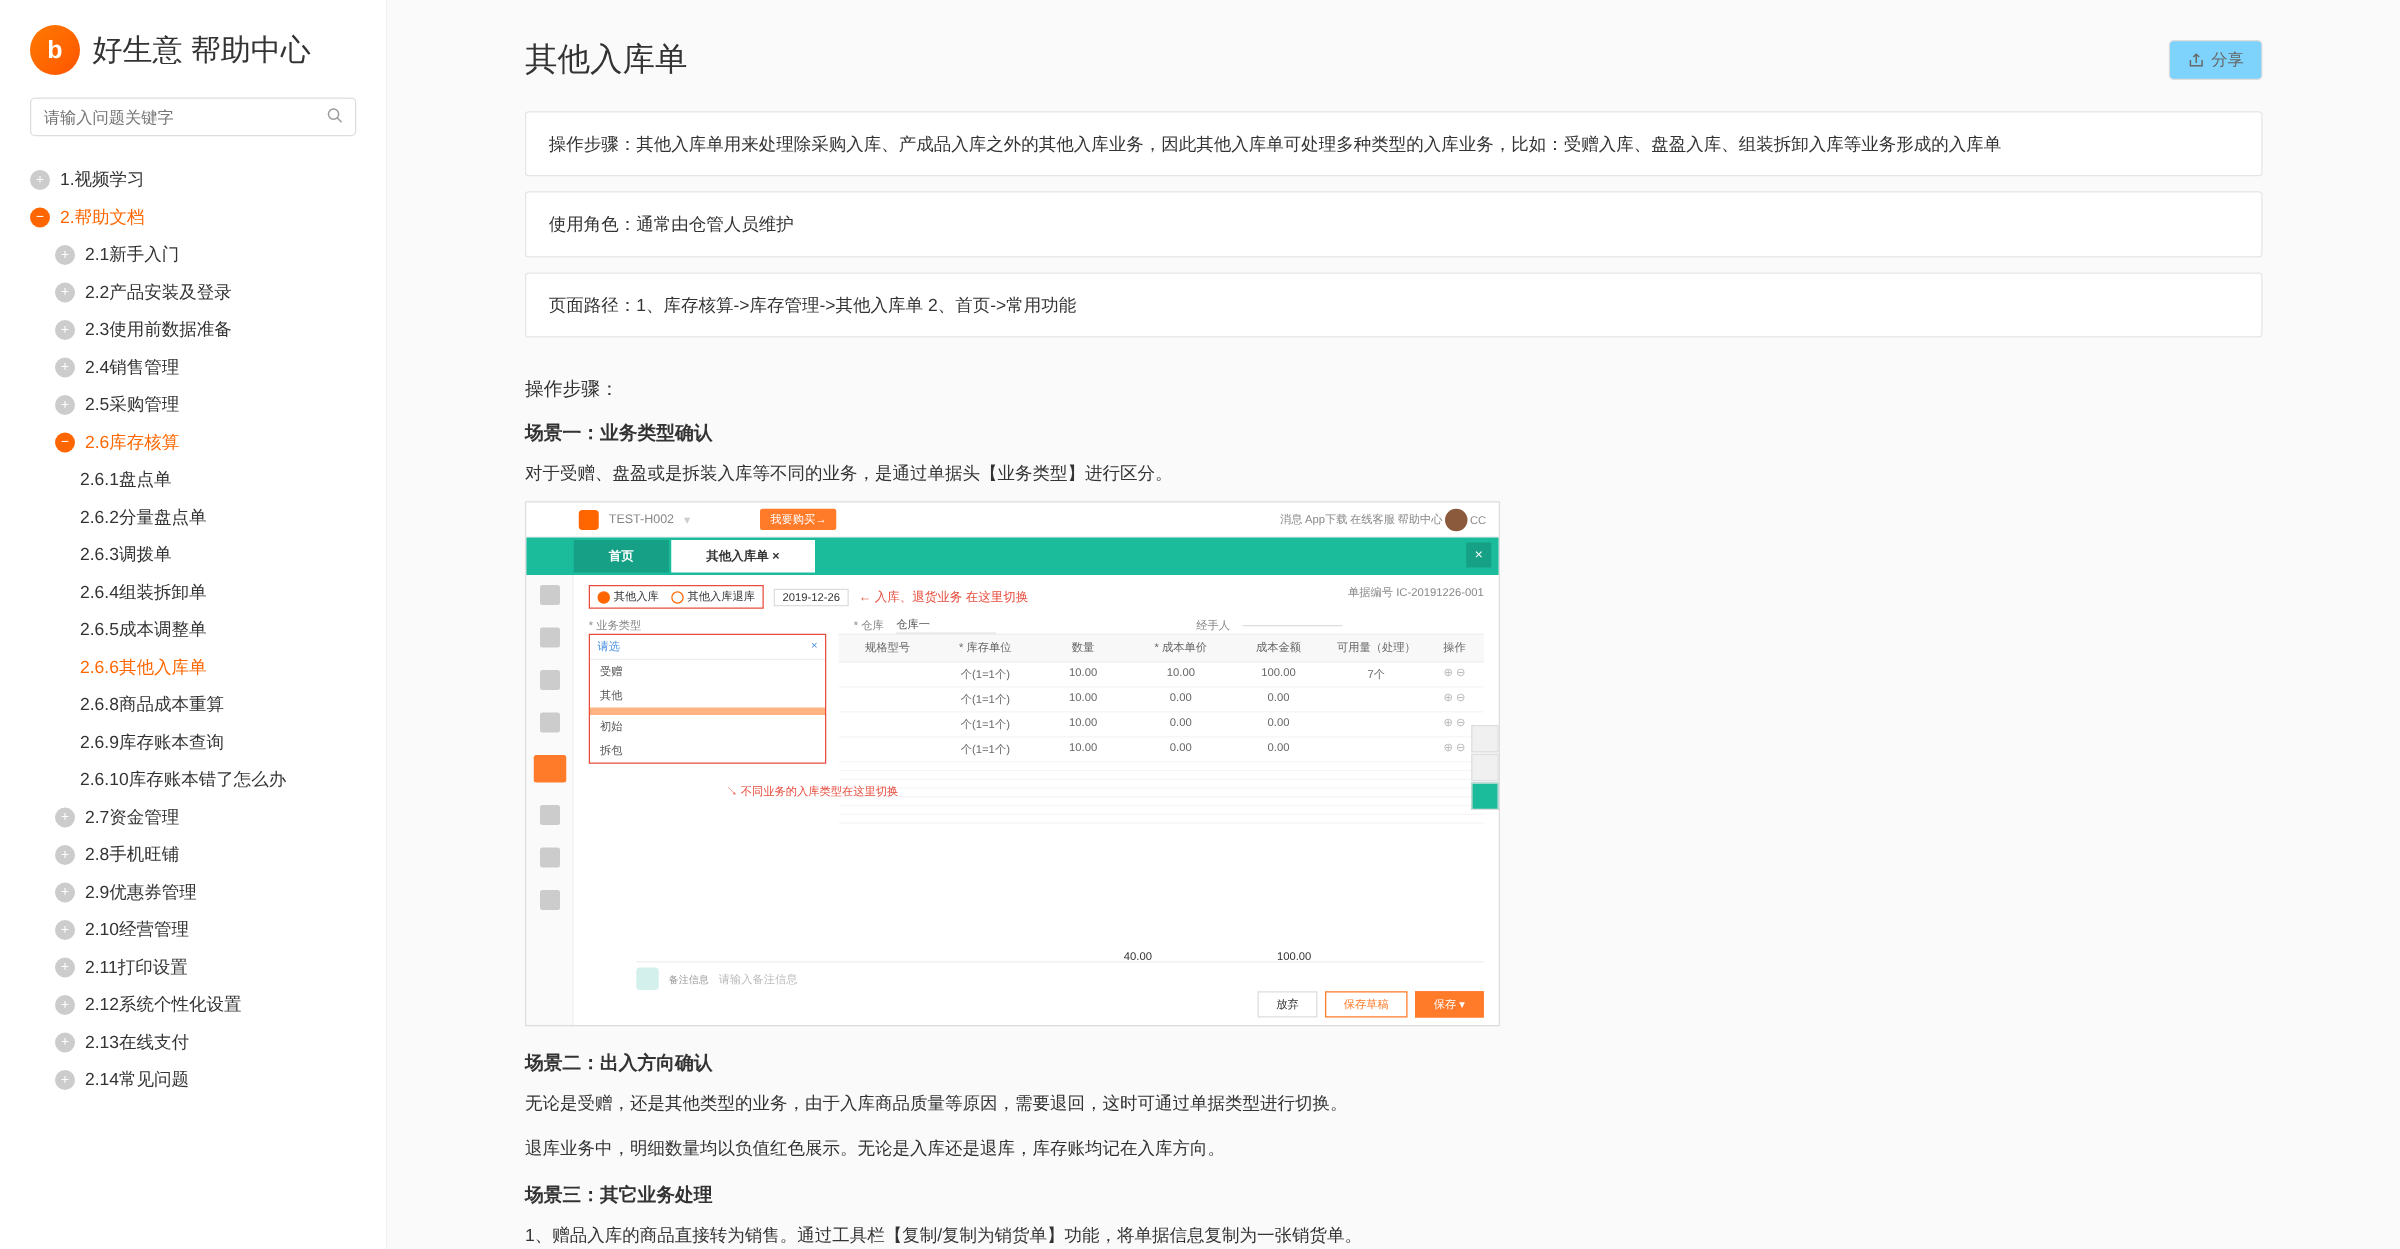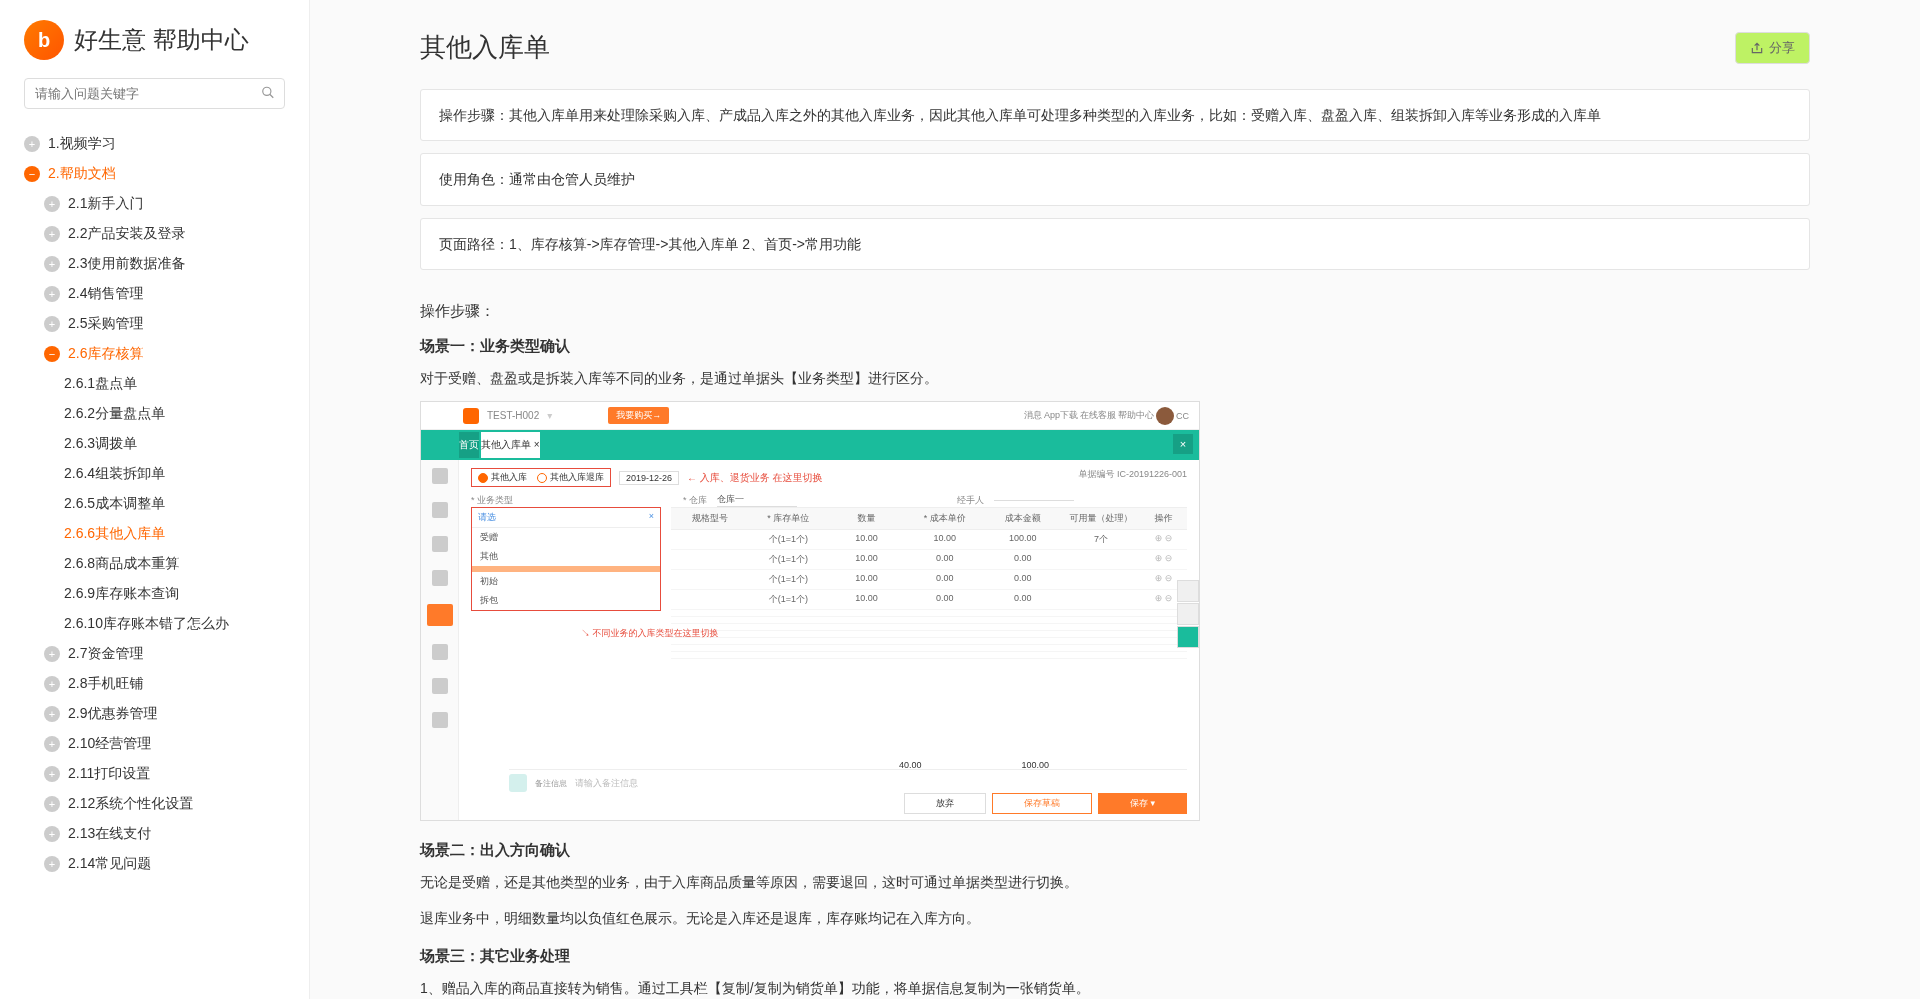--- a/index.html
+++ b/index.html
@@ -17,36 +17,36 @@
 .nav .lv1 { display: flex; align-items: center; color: #333; }
 .nav .lv1.active { color: #ff6600; }
 .nav .ic { width: 16px; height: 16px; border-radius: 50%; background: #ccc; color: #fff; display: inline-flex; align-items: center; justify-content: center; font-size: 11px; margin-right: 8px; line-height: 1; flex-shrink: 0; }
 .nav .ic.minus { background: #ff6600; }
 .nav .lv2 { padding-left: 20px; }
 .nav .lv3 { padding-left: 40px; color: #333; }
 .nav .lv3.active { color: #ff6600; }
 .main { flex: 1; background: #fafafa; padding: 30px 110px 40px 110px; }
 .title-row { display: flex; justify-content: space-between; align-items: center; margin-bottom: 24px; }
 .page-title { font-size: 26px; font-weight: 500; color: #333; }
-.share-btn { border: 1px solid #ddd; background: #bef264; padding: 6px 14px; border-radius: 4px; font-size: 13px; color: #666; cursor: pointer; display: flex; align-items: center; gap: 5px; text-align: right; }
+.share-btn { border: 1px solid #ddd; background: #7dd3fc; padding: 6px 14px; border-radius: 4px; font-size: 13px; color: #666; cursor: pointer; display: flex; align-items: center; gap: 5px; text-align: right; }
 .info-box { border: 1px solid #e5e5e5; background: #fff; padding: 14px 18px; margin-bottom: 12px; font-size: 14px; line-height: 1.6; border-radius: 3px; }
 .info-box .lbl { font-weight: 500; }
 .content-block { background: transparent; padding: 10px 0; }
 .step-label { font-size: 15px; color: #333; margin: 10px 0 14px; }
 .scene { font-weight: bold; font-size: 15px; margin: 16px 0 10px; }
 .para { font-size: 14px; line-height: 1.8; margin-bottom: 10px; color: #333; }
 .screenshot { width: 780px; height: 420px; background: #f5f5f5; border: 1px solid #ddd; margin: 10px 0 20px; position: relative; overflow: hidden; }
 .ss-top { height: 28px; background: #fff; display: flex; align-items: center; padding: 0 10px; font-size: 10px; color: #888; justify-content: space-between; border-bottom: 1px solid #eee; }
 .ss-top-left { display: flex; align-items: center; gap: 8px; padding-left: 32px; }
 .ss-logo { width: 16px; height: 16px; background: #ff6600; border-radius: 3px; }
 .ss-orange-btn { background: #ff7a29; color: #fff; padding: 2px 8px; border-radius: 2px; font-size: 9px; }
 .ss-top-right { display: flex; align-items: center; gap: 2px; font-size: 9px; }
 .ss-avatar { width: 18px; height: 18px; border-radius: 50%; background: #8b5a3c; }
 .ss-tabs { height: 30px; background: #1abc9c; display: flex; align-items: center; padding: 0 38px; gap: 2px; }
-.ss-tab { background: #16a085; color: #fff; padding: 6px 0; font-size: 10px; }
+.ss-tab { background: #16a085; color: #fff; padding: 6px 28px; font-size: 10px; font-weight: bold; }
 .ss-tab.active { background: #fff; color: #333; }
 .ss-close { position: absolute; right: 6px; top: 32px; color: #fff; background: #16a085; width: 20px; height: 20px; display: flex; align-items: center; justify-content: center; font-size: 11px; }
 .ss-body { display: flex; height: calc(100% - 58px); }
 .ss-side { width: 38px; background: #fafafa; border-right: 1px solid #eee; display: flex; flex-direction: column; align-items: center; padding-top: 8px; gap: 18px; }
 .ss-side-ic { width: 16px; height: 16px; background: #ccc; border-radius: 2px; }
 .ss-side-ic.act { background: #ff7a29; width: 26px; height: 22px; }
 .ss-main { flex: 1; padding: 8px 12px; background: #fff; position: relative; font-size: 10px; }
 .ss-row1 { display: flex; align-items: center; gap: 8px; margin-bottom: 6px; }
 .ss-redbox { border: 1.5px solid #e74c3c; padding: 2px 6px; display: inline-flex; gap: 10px; font-size: 9px; }
 .ss-radio { display: inline-flex; align-items: center; gap: 3px; }
@@ -67,21 +67,21 @@
 .ss-arrow { position: absolute; color: #e74c3c; font-size: 9px; }
 .ss-right-tools { position: absolute; right: 12px; top: 50px; display: flex; gap: 6px; font-size: 9px; color: #888; }
 .ss-right-icons { position: absolute; right: 0; top: 120px; width: 22px; }
 .ss-ri { width: 22px; height: 22px; background: #f0f0f0; border: 1px solid #ddd; margin-bottom: 1px; }
 .ss-ri.tl { background: #1abc9c; }
 .ss-footer-row { position: absolute; bottom: 50px; left: 50px; right: 12px; display: flex; font-size: 9px; color: #333; }
 .ss-total { margin-left: 390px; margin-right: 100px; }
 .ss-remarks { position: absolute; bottom: 28px; left: 50px; right: 12px; font-size: 9px; color: #bbb; border-top: 1px solid #eee; padding-top: 4px; display: flex; align-items: center; gap: 8px; }
 .ss-rmk-ic { width: 18px; height: 18px; background: #d4f0ed; border-radius: 3px; }
 .ss-actions { position: absolute; bottom: 6px; right: 12px; display: flex; gap: 6px; }
-.ss-btn { font-size: 9px; padding: 3px 31px; border: 1px solid #ddd; background: #fff; }
+.ss-btn { font-size: 9px; padding: 3px 14px; border: 1px solid #ddd; background: #fff; }
 .ss-btn.or-o { border-color: #ff7a29; color: #ff7a29; }
 .ss-btn.or-f { background: #ff7a29; color: #fff; border-color: #ff7a29; }
 .ss-docnum { position: absolute; right: 12px; top: 8px; font-size: 9px; color: #888; }
 </style>
 </head>
 <body>
 
 <div class="container">
   <aside class="sidebar">
     <div class="logo-row">

